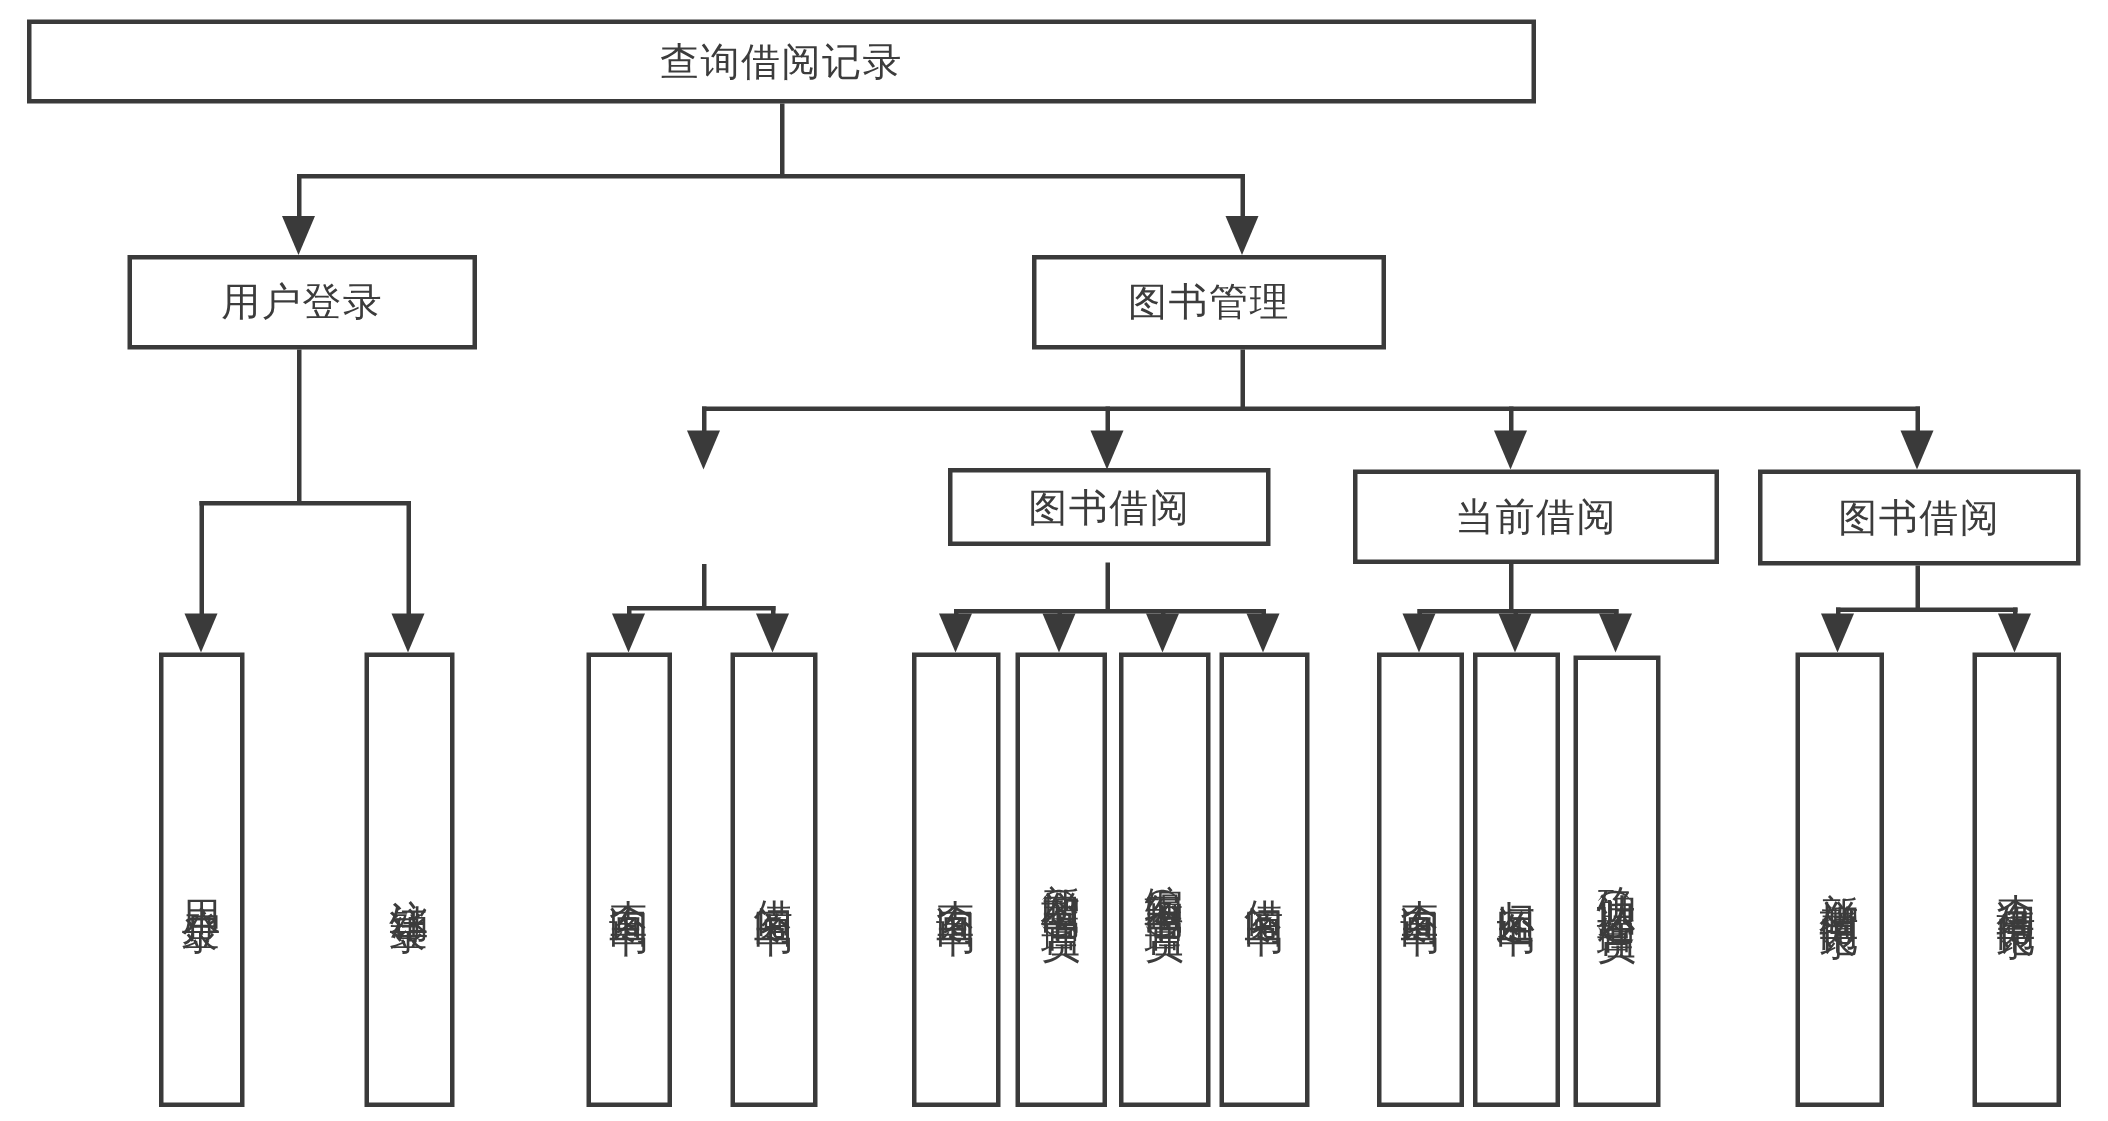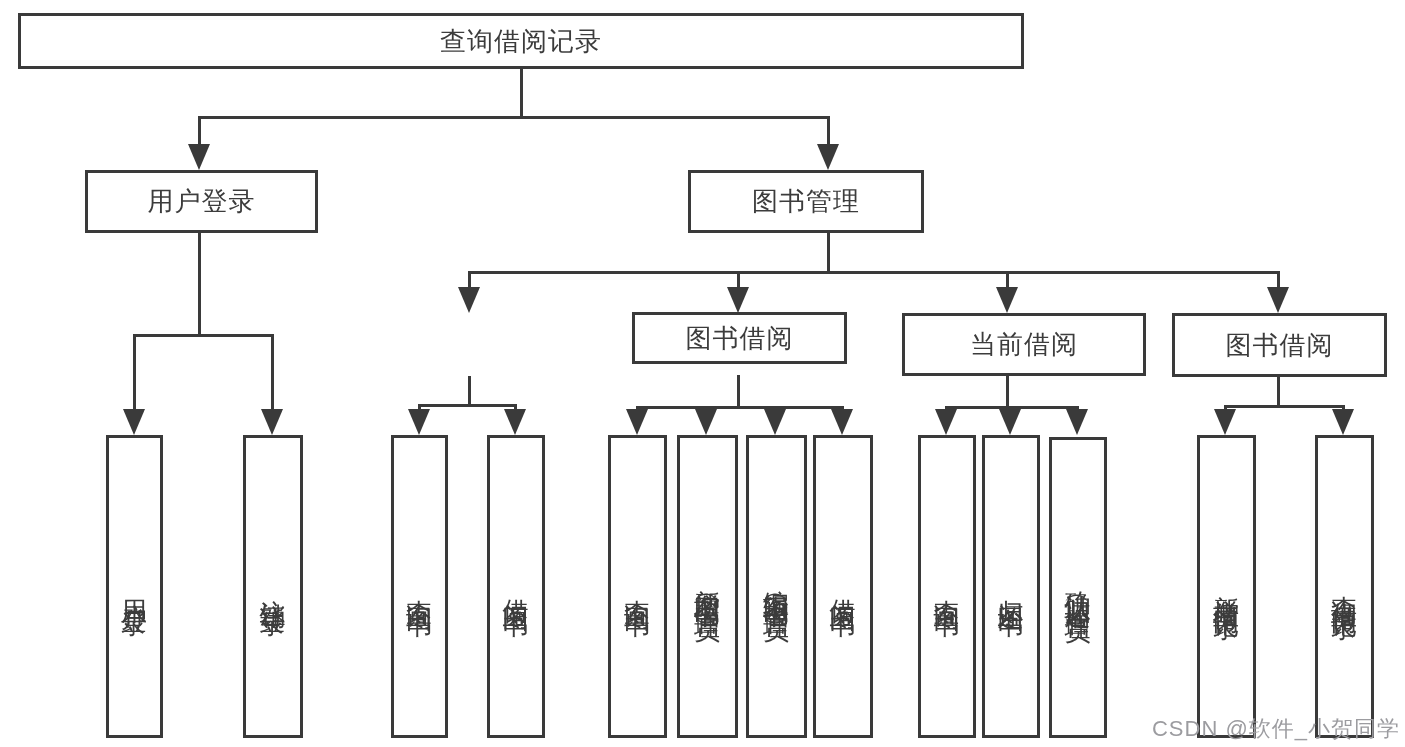--- a/index.html
+++ b/index.html
@@ -165,15 +165,14 @@
     <span>确认归还（管理员）</span>
   </div>
 
   <div class="node vnode" style="left:1197px;top:435px;width:59px;height:303px">
     <span>新增借阅记录</span>
   </div>
   <div class="node vnode" style="left:1315px;top:435px;width:59px;height:303px">
     <span>查询借阅记录</span>
   </div>
 
-  <div class="watermark">CSDN @软件_小贺同学</div>
 
 </div>
 
 </body></html>

